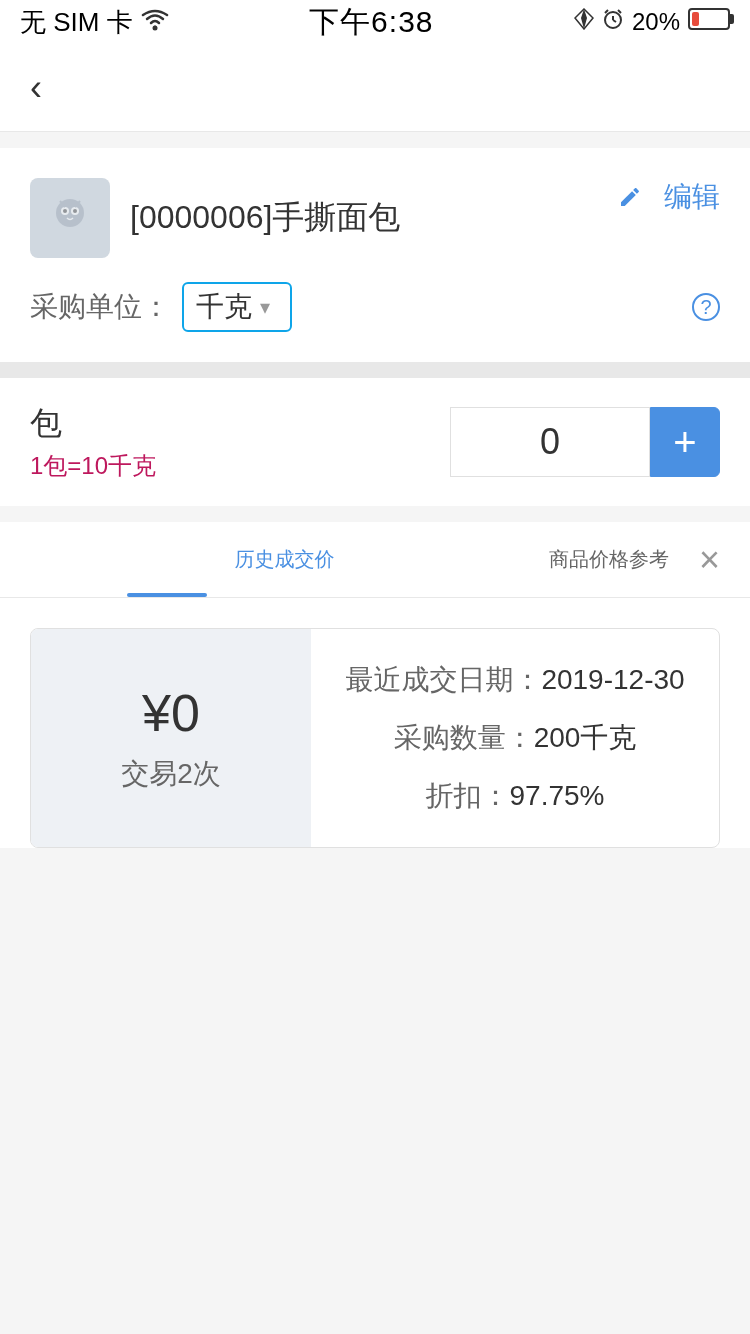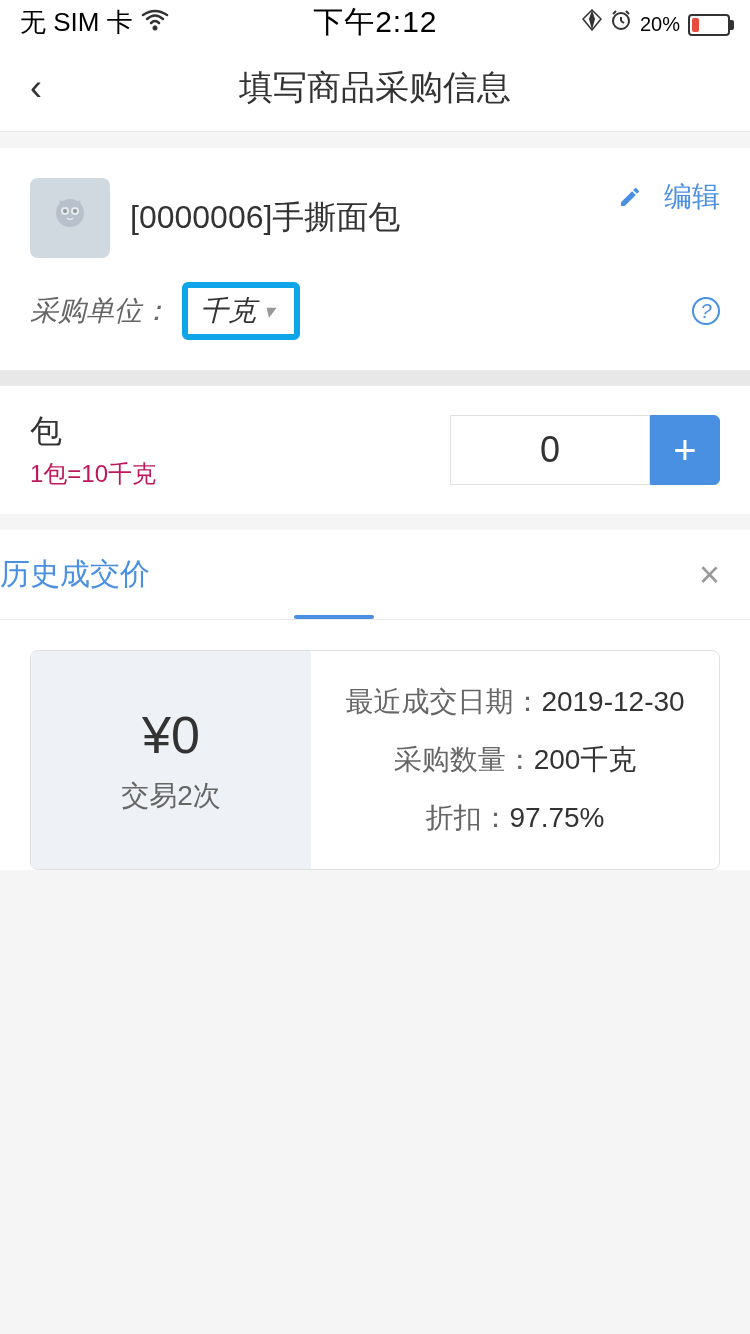--- a/index.html
+++ b/index.html
@@ -29,23 +29,23 @@
       gap: 8px;
       font-size: 26px;
     }
     .status-center {
       font-size: 30px;
       font-weight: 500;
       letter-spacing: 1px;
     }
     .status-right {
       display: flex;
-      align-items: flex-end;
+      align-items: flex-start;
       gap: 8px;
-      font-size: 20px;
+      font-size: 24px;
     }
     .battery-icon {
       width: 42px;
       height: 22px;
       border: 2px solid #333;
       border-radius: 4px;
       position: relative;
       display: inline-flex;
       align-items: center;
       padding: 2px;
@@ -137,28 +137,27 @@
       gap: 22px;
       color: #4a90e2;
       font-size: 28px;
       cursor: pointer;
     }
     .product-unit-row {
       display: flex;
       align-items: center;
       justify-content: space-between;
       margin-top: 10px;
-      font-style: italic;
     }
     .unit-label {
       font-size: 28px;
       color: #666;
     }
     .unit-select {
-      border: 6px solid #0ea5e9;
+      border: 2px solid #0ea5e9;
       border-radius: 6px;
       padding: 4px 20px 4px 12px;
       font-size: 28px;
       color: #333;
       background: #fff;
       position: relative;
       display: inline-flex;
       align-items: center;
       gap: 8px;
       cursor: pointer;
@@ -250,23 +249,23 @@
       margin-top: 16px;
     }
     .tab-bar {
       display: flex;
       align-items: center;
       border-bottom: 1px solid #e8e8e8;
       position: relative;
     }
     .tab-item {
       flex: 1;
-      text-align: left;
+      text-align: right;
       padding: 24px 0;
-      font-size: 30px;
+      font-size: 20px;
       cursor: pointer;
       position: relative;
     }
     .tab-item.active {
       color: #4a90e2;
       font-weight: 500;
     }
     .tab-item.inactive {
       color: #666;
     }
@@ -348,21 +347,21 @@
     <span>
       <svg width="28" height="22" viewBox="0 0 28 22">
         <path d="M14 18 Q14 18 14 18" stroke="#333" stroke-width="3" fill="none" stroke-linecap="round"></path>
         <path d="M10 14 Q14 10 18 14" stroke="#333" stroke-width="2.5" fill="none" stroke-linecap="round"></path>
         <path d="M6 10 Q14 3 22 10" stroke="#333" stroke-width="2.5" fill="none" stroke-linecap="round"></path>
         <path d="M2 6 Q14 -2 26 6" stroke="#333" stroke-width="2.5" fill="none" stroke-linecap="round"></path>
         <circle cx="14" cy="19" r="2.5" fill="#333"></circle>
       </svg>
     </span>
   </div>
-  <div class="status-center">下午2:12</div>
+  <div class="status-center">下午6:38</div>
   <div class="status-right">
     <span>
       <svg width="20" height="22" viewBox="0 0 20 22">
         <path d="M10 1 L19 10 L10 21 L1 10 Z" stroke="#333" stroke-width="1.5" fill="none"></path>
         <path d="M10 1 L13 10 L10 21 L7 10 Z" fill="#333"></path>
       </svg>
     </span>
     <span>
       <svg width="22" height="22" viewBox="0 0 22 22">
         <circle cx="11" cy="12" r="8" stroke="#333" stroke-width="2" fill="none"></circle>
@@ -374,21 +373,20 @@
     </span>
     <span>20%</span>
     <span class="battery-icon">
       <span class="battery-fill"></span>
     </span>
   </div>
 </div>
 
 <div class="nav-bar">
   <span class="nav-back">‹</span>
-  <span class="nav-title">填写商品采购信息</span>
 </div>
 
 <div class="product-card">
   <div class="product-header">
     <div class="product-left">
       <div class="product-image">
         <svg viewBox="0 0 50 50" fill="none">
 
           <circle cx="25" cy="20" r="14" fill="#a0aab8"></circle>
           <circle cx="20" cy="18" r="4" fill="#fff"></circle>
@@ -437,20 +435,23 @@
     <input class="quantity-input" type="text" value="0" style="">
     <button class="quantity-plus">+</button>
   </div>
 </div>
 
 <div class="tab-section">
   <div class="tab-bar">
     <div class="tab-item active">
       <span>历史成交价</span>
     </div>
+    <div class="tab-item inactive">
+      <span>商品价格参考</span>
+    </div>
     <span class="tab-close">×</span>
   </div>
 
   <div class="history-card">
     <div class="history-left">
       <div class="history-price">
         <span>¥</span><span>0</span>
       </div>
       <div class="history-count">交易2次</div>
     </div>

